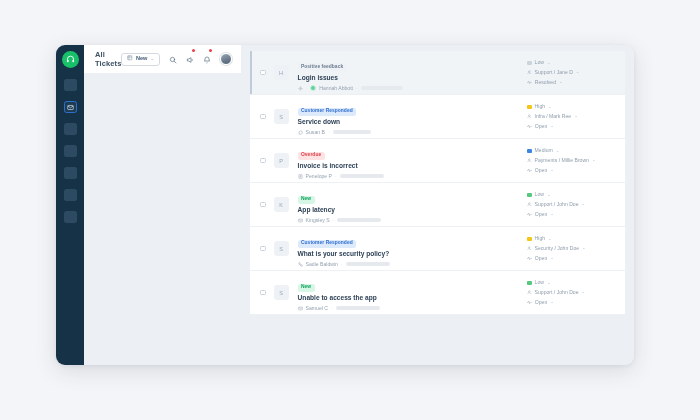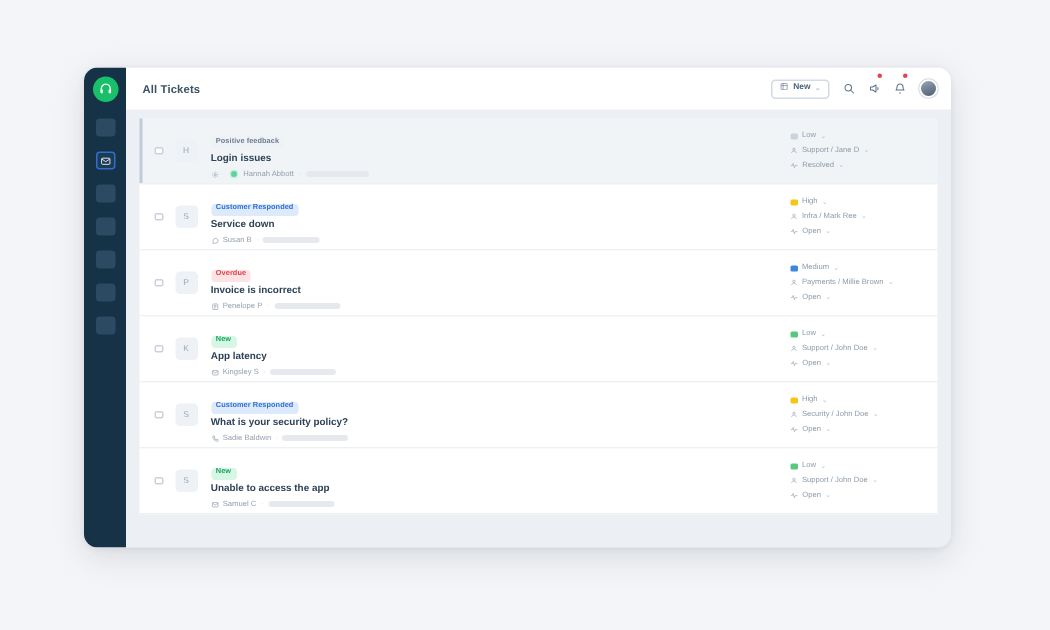--- a/index.html
+++ b/index.html
@@ -51,21 +51,21 @@
   .nav-item.active {
     background: #1d3b52;
     border: 1px solid #2f6fd0;
     display: flex; align-items: center; justify-content: center;
   }
   .nav-item.active svg { display:block; }
   
   .main {
     flex: 1;
     display: flex;
-    flex-direction: column;
+    flex-direction: row;
     background: #eceff3;
     min-width: 0;
   }
   .topbar {
     height: 28px;
     background: #ffffff;
     display: flex;
     align-items: center;
     padding: 0 9px 0 11px;
     flex: 0 0 28px;

